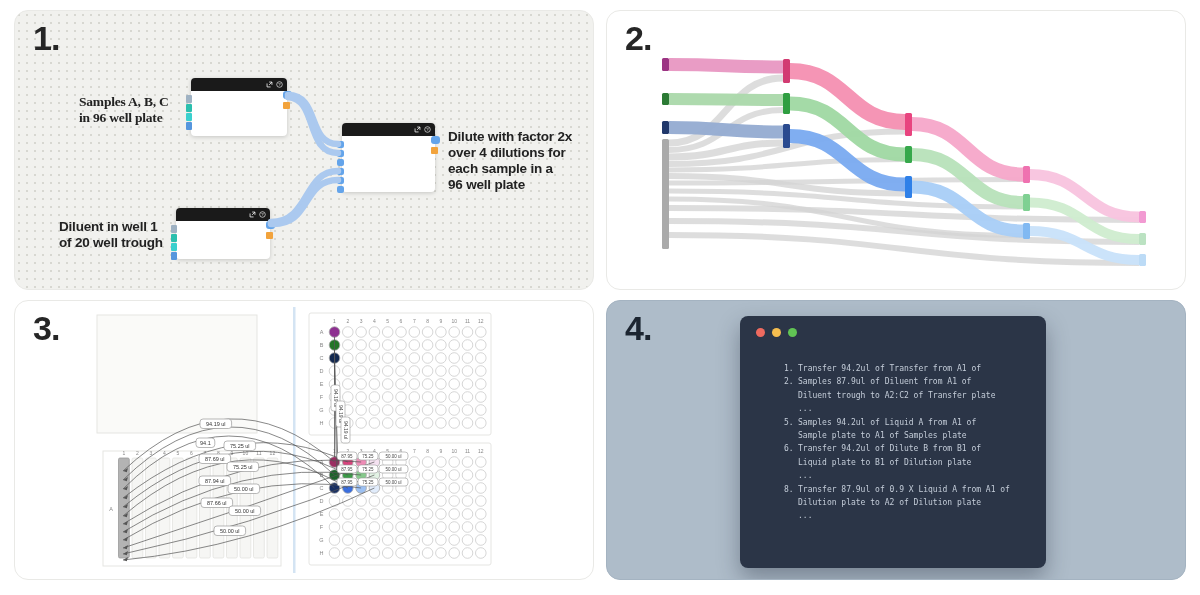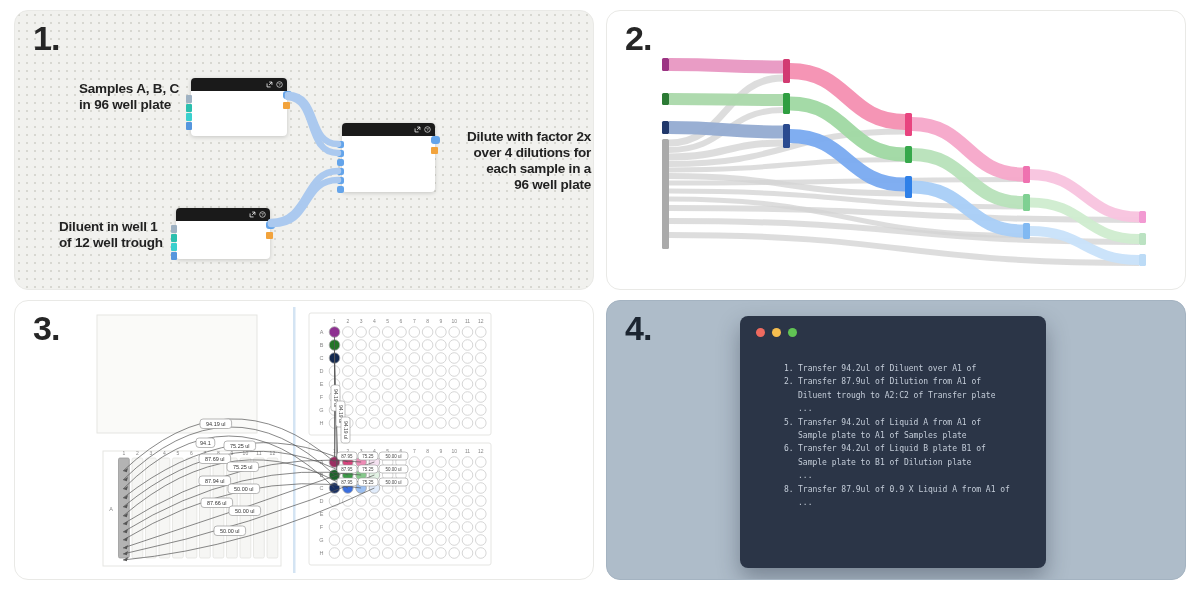--- a/index.html
+++ b/index.html
@@ -98,28 +98,28 @@
               <text x="5" y="7.2" text-anchor="middle" font-size="6" fill="#fff" font-family="Liberation Sans,sans-serif">?</text>
             </svg>
           </div>
           <span class="port" style="left: -5px; top: 17px; width: 6px; height: 8px; background: rgb(159, 178, 195); border-radius: 1px;"></span>
           <span class="port" style="left: -5px; top: 26px; width: 6px; height: 8px; background: rgb(43, 191, 174); border-radius: 1px;"></span>
           <span class="port" style="left: -5px; top: 35px; width: 6px; height: 8px; background: rgb(58, 208, 206); border-radius: 1px;"></span>
           <span class="port" style="left: -5px; top: 44px; width: 6px; height: 8px; background: rgb(85, 150, 221); border-radius: 1px;"></span>
           <span class="port" style="left: 90px; top: 13px; width: 9px; height: 8px; background: rgb(100, 164, 234); border-radius: 3px;"></span>
           <span class="port" style="left: 90px; top: 24px; width: 7px; height: 7px; background: rgb(242, 163, 60); border-radius: 1px;"></span>
         </div>
-        <div class="ann" style="left: 64px; top: 70px;">Samples A, B, C
+        <div class="ann" style="left: 64px; top: 83px; font-family: Liberation Serif, serif;">Samples A, B, C
 in 96 well plate</div>
-        <div class="ann" style="left: 452px; top: 118px; text-align: right;">Dilute with factor 2x
+        <div class="ann" style="left: 433px; top: 118px;">Dilute with factor 2x
 over 4 dilutions for
 each sample in a
 96 well plate</div>
         <div class="ann" style="left: 44px; top: 208px;">Diluent in well 1
-of 12 well trough</div>
+of 20 well trough</div>
       </div>
   </section>
 
   <section class="panel p2">
     <div class="pnum">2.</div>
     <svg id="p2-sankey" width="580" height="280" viewBox="0 0 580 280">
         <path d="M62,132 C119,132 119,67 176,67" fill="none" stroke="#d4d4d4" stroke-width="7" opacity="0.8"></path>
         <path d="M62,139 C119,139 119,99 176,99" fill="none" stroke="#d4d4d4" stroke-width="6" opacity="0.8"></path>
         <path d="M62,146 C119,146 119,132 176,132" fill="none" stroke="#d4d4d4" stroke-width="7" opacity="0.8"></path>
         <path d="M62,153 C180,153 180,120.5 298,120.5" fill="none" stroke="#d4d4d4" stroke-width="6" opacity="0.8"></path>
@@ -550,60 +550,61 @@
     <div class="terminal">
       <div class="dots">
         <span class="dot" style="background: rgb(238, 106, 95);"></span>
         <span class="dot" style="background: rgb(245, 189, 79);"></span>
         <span class="dot" style="background: rgb(97, 196, 84);"></span>
       </div>
       <div class="tlist" id="term-list">
           <div class="titem">
             <span class="tnum">1.</span>
             <div class="tcontent">
-              <div>Transfer 94.2ul of Diluent over A1 of</div>
+              <div>Transfer 94.2ul of Transfer from A1 of</div>
             </div>
           </div>
           <div class="titem">
             <span class="tnum">2.</span>
             <div class="tcontent">
-              <div>Transfer 87.9ul of Dilution from A1 of</div>
+              <div>Samples 87.9ul of Diluent from A1 of</div>
               <div>Diluent trough to A2:C2 of Transfer plate</div>
             </div>
           </div>
           <div class="titem">
             <span class="tnum"></span>
             <div class="tcontent">
               <div>...</div>
             </div>
           </div>
           <div class="titem">
             <span class="tnum">5.</span>
             <div class="tcontent">
-              <div>Transfer 94.2ul of Liquid A from A1 of</div>
+              <div>Samples 94.2ul of Liquid A from A1 of</div>
               <div>Sample plate to A1 of Samples plate</div>
             </div>
           </div>
           <div class="titem">
             <span class="tnum">6.</span>
             <div class="tcontent">
-              <div>Transfer 94.2ul of Liquid B plate B1 of</div>
-              <div>Sample plate to B1 of Dilution plate</div>
+              <div>Transfer 94.2ul of Dilute B from B1 of</div>
+              <div>Liquid plate to B1 of Dilution plate</div>
             </div>
           </div>
           <div class="titem">
             <span class="tnum"></span>
             <div class="tcontent">
               <div>...</div>
             </div>
           </div>
           <div class="titem">
             <span class="tnum">8.</span>
             <div class="tcontent">
               <div>Transfer 87.9ul of 0.9 X Liquid A from A1 of</div>
+              <div>Dilution plate to A2 of Dilution plate</div>
             </div>
           </div>
           <div class="titem">
             <span class="tnum"></span>
             <div class="tcontent">
               <div>...</div>
             </div>
           </div>
         </div>
     </div>

